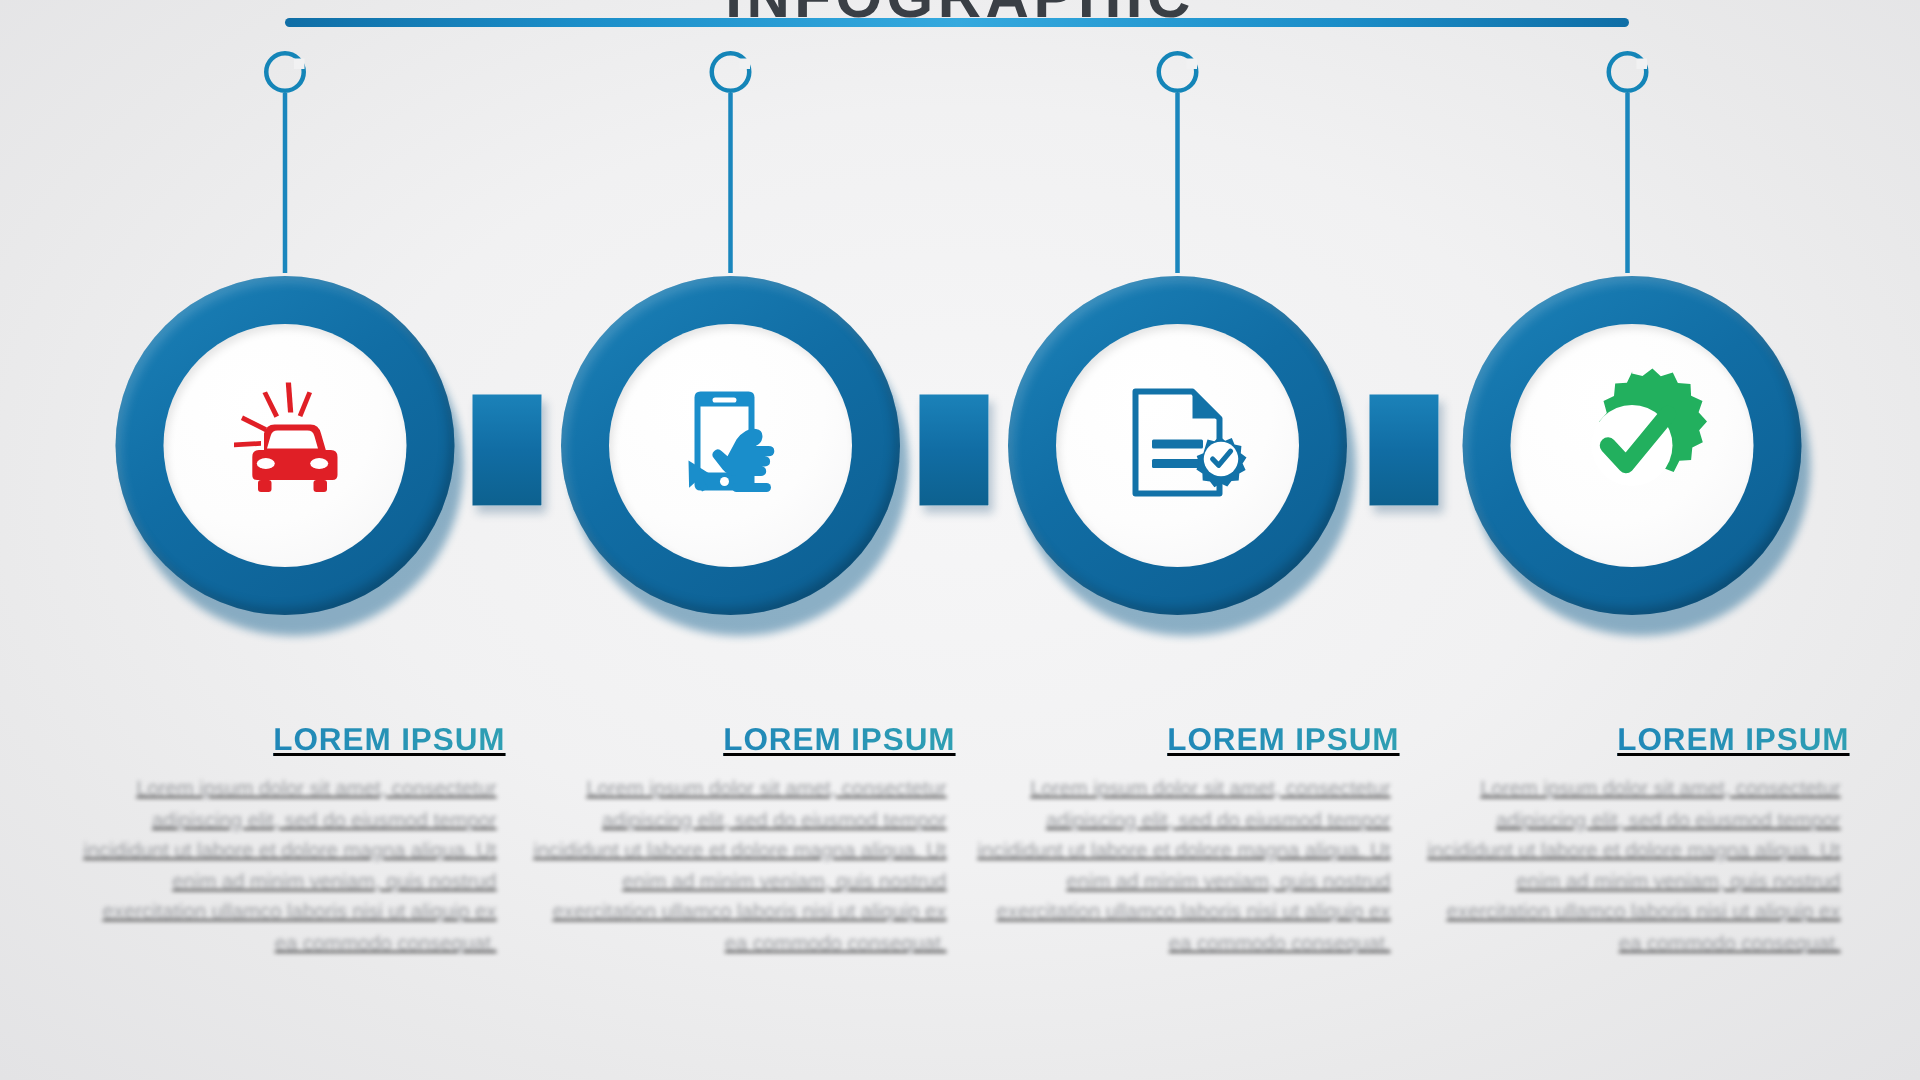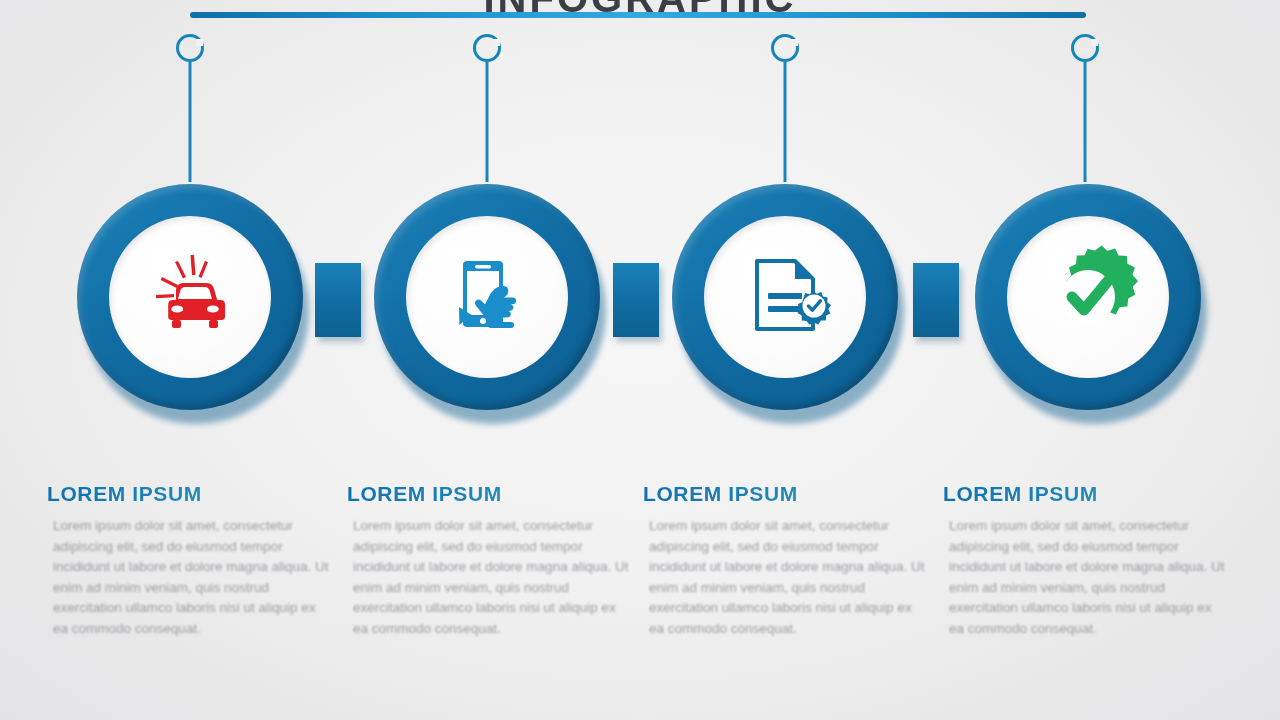--- a/index.html
+++ b/index.html
@@ -120,21 +120,22 @@
     transform: translate(-50%, -50%);
     background: linear-gradient(180deg, #1b82b9 0%, #116da4 50%, #0d618f 100%);
     box-shadow: 3px 5px 6px rgba(13,70,110,.28);
   }
   
   .col {
     position: absolute;
     top: 482px;
     width: 290px;
     transform: translateX(-50%);
-    text-align: left;
+    text-align: right;
+    text-decoration: underline;
   }
   .col h3 {
     margin: 0 0 10px 0;
     font-size: 21px;
     font-weight: bold;
     letter-spacing: .6px;
     background: linear-gradient(90deg, #0f6fb0 0%, #1f86b8 45%, #2f9fb3 100%);
     -webkit-background-clip: text;
     background-clip: text;
     color: transparent;

